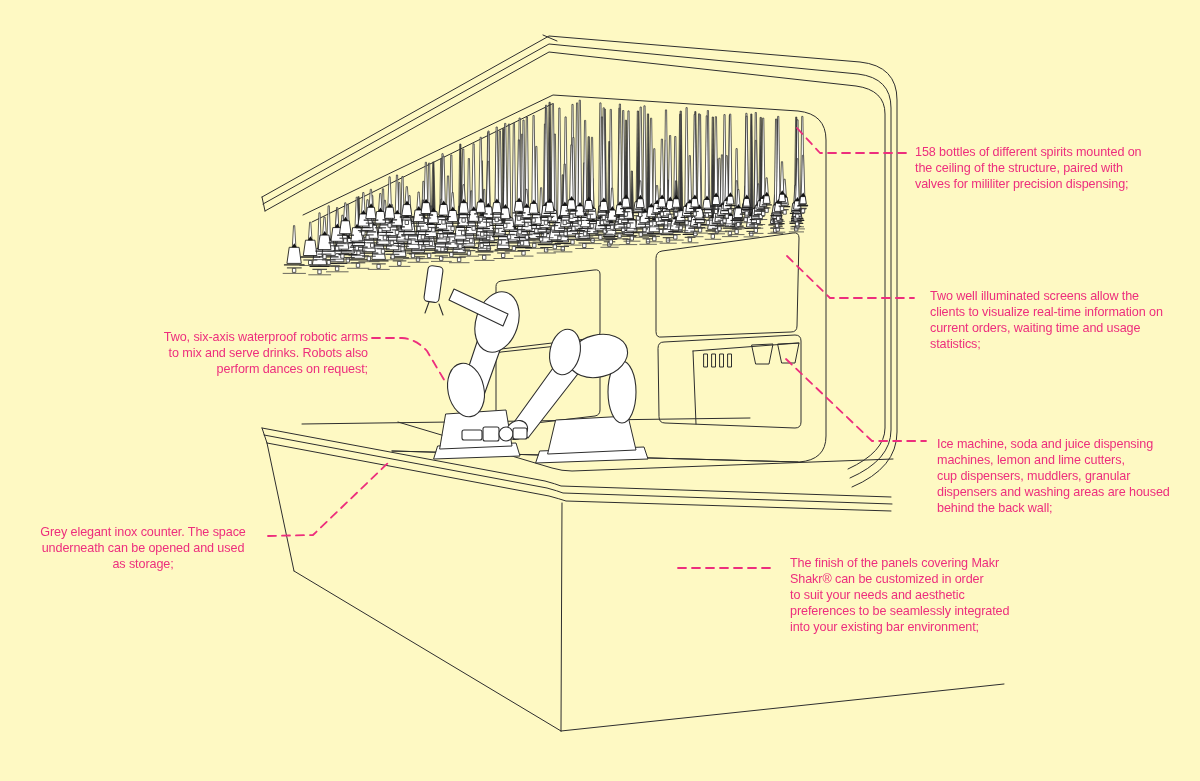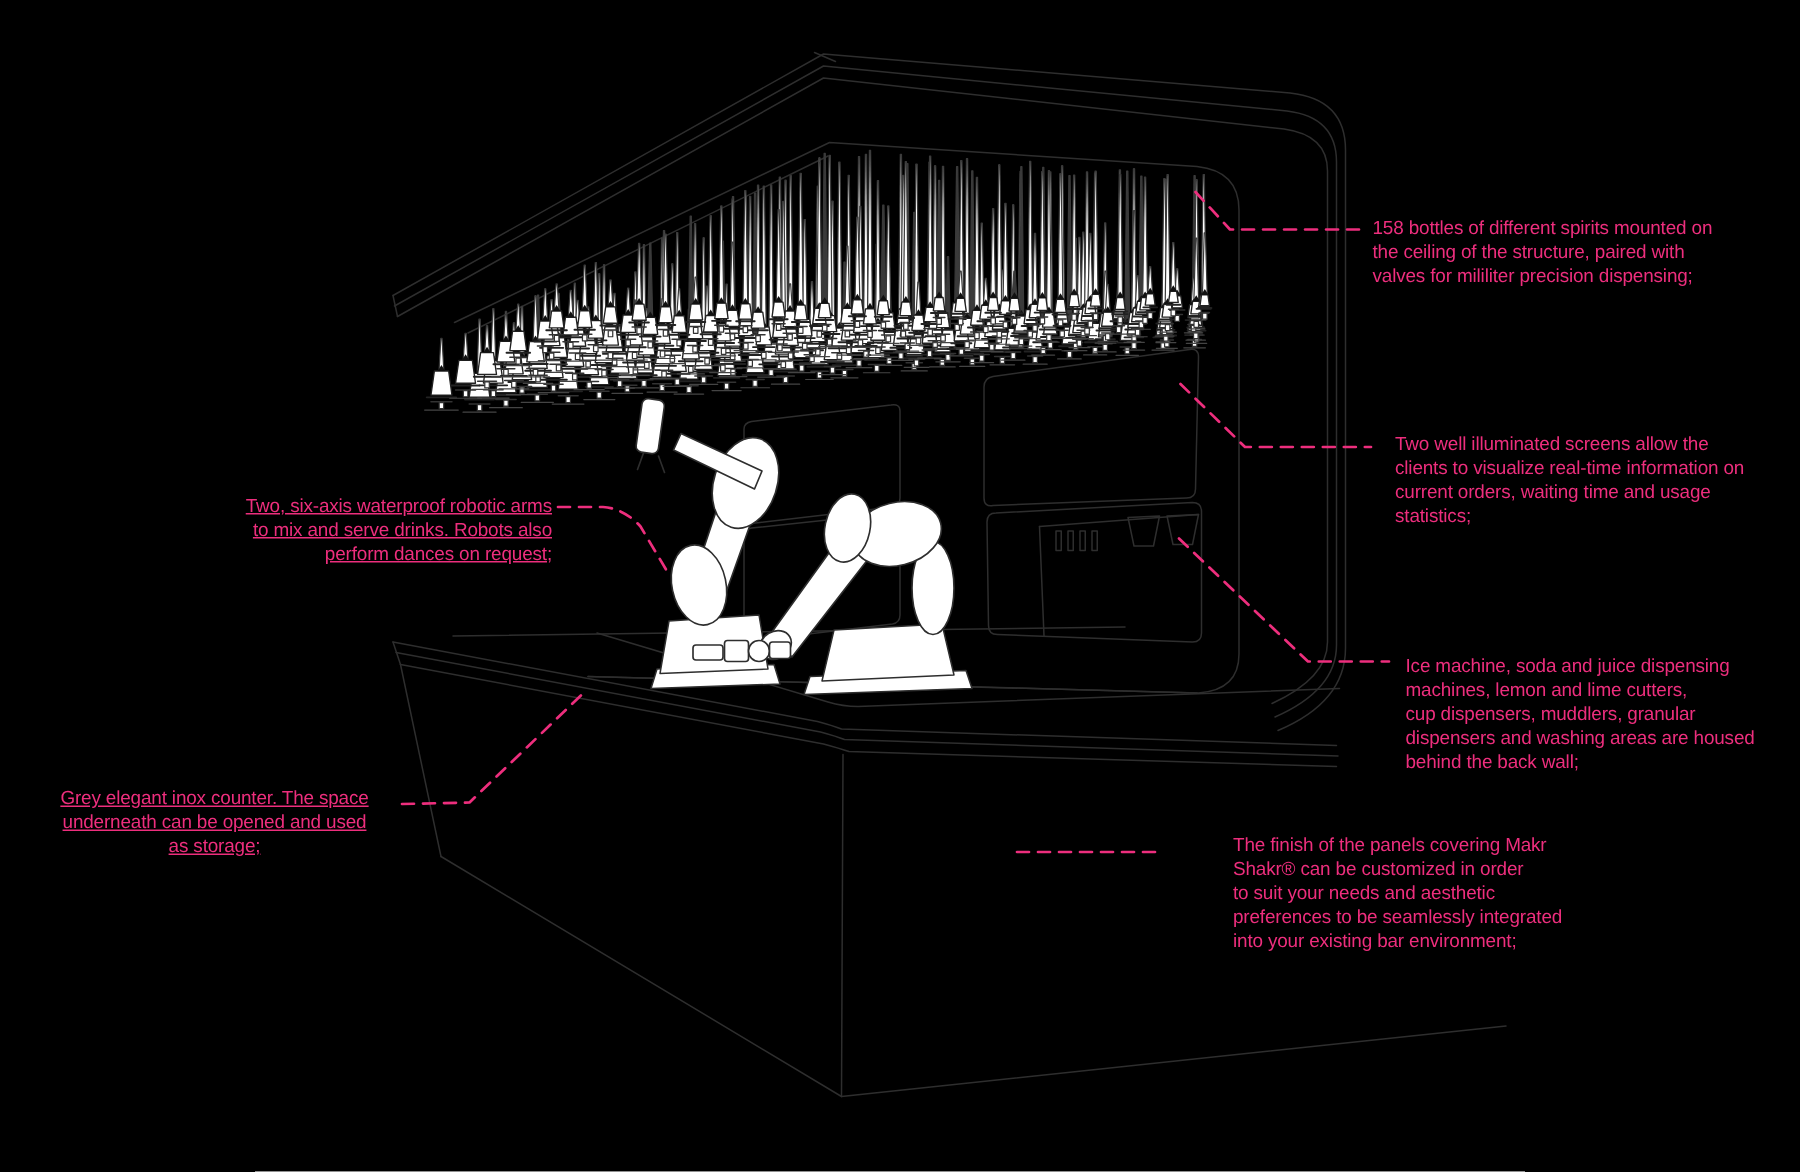--- a/index.html
+++ b/index.html
@@ -1,26 +1,26 @@
 <!DOCTYPE html>
 <html style="--accent: #ED2E7D;"><head>
 <meta charset="utf-8">
 <style>
   html,body{margin:0;padding:0;background:#fff;}
   .stage{
-    position:relative;width:1200px;height:781px;background:#000000;
+    position:relative;width:1200px;height:781px;background:#fef9c3;
     overflow:hidden;font-family:"Liberation Sans",sans-serif;
   }
   .stage svg{position:absolute;left:0;top:0;}
   .label{
     position:absolute;color:var(--accent,#ED2E7D);
     font-size:12.6px;line-height:16px;letter-spacing:-0.1px;
     white-space:pre-line;
   }
-  .label.align-right{text-align:right;text-decoration:underline;}
+  .label.align-right{text-align:right;}
   .label.align-left{text-align:left;}
 </style>
 </head>
 <body>
 
 <div class="stage">
 
   <svg width="1200" height="781" viewBox="0 0 1200 781" fill="none" stroke="#2e2e2e" stroke-width="1" stroke-linejoin="round" stroke-linecap="round">
 
     <g>
@@ -1295,21 +1295,21 @@
 machines, lemon and lime cutters,
 cup dispensers, muddlers, granular
 dispensers and washing areas are housed
 behind the back wall;</div>
 
   <div class="label align-left" style="left:930px; top:288px; width:270px;">Two well illuminated screens allow the
 clients to visualize real-time information on
 current orders, waiting time and usage
 statistics;</div>
 
-  <div class="label align-left" style="left:822px; top:555px; width:270px;">The finish of the panels covering Makr
+  <div class="label align-left" style="left:790px; top:555px; width:270px;">The finish of the panels covering Makr
 Shakr® can be customized in order
 to suit your needs and aesthetic
 preferences to be seamlessly integrated
 into your existing bar environment;</div>
 
   <div class="label align-right" style="right:832px; top:329px; width:250px;">Two, six-axis waterproof robotic arms
 to mix and serve drinks. Robots also
 perform dances on request;</div>
 
   <div class="label align-right" style="right:937px; top:524px; width:240px;text-align:center;">Grey elegant inox counter. The space

